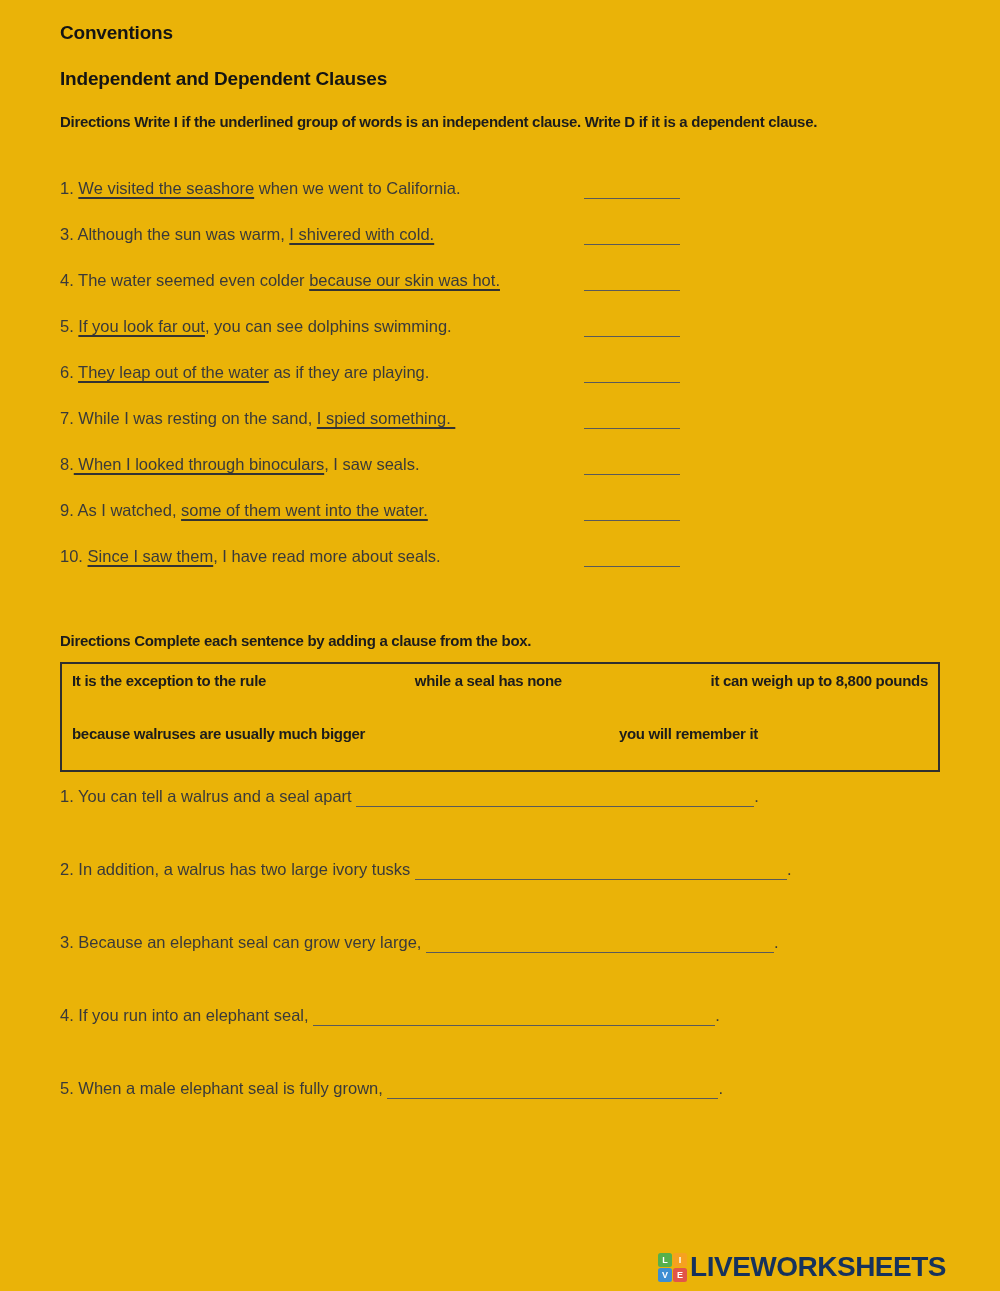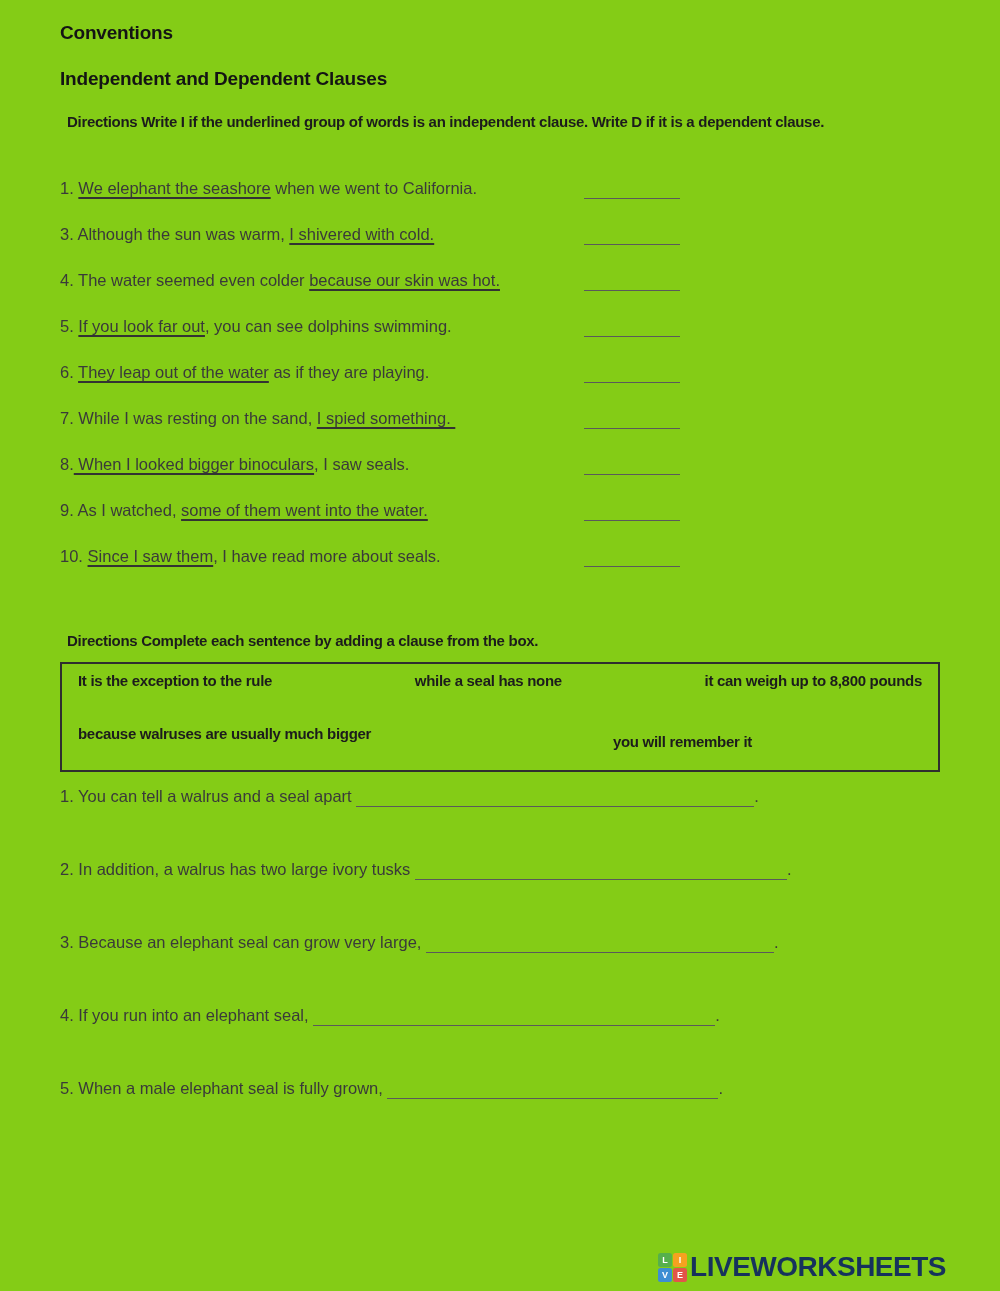--- a/index.html
+++ b/index.html
@@ -1,30 +1,30 @@
 <!DOCTYPE html>
 <html><head>
 <meta charset="utf-8">
 <style>
   html,body { margin:0; padding:0; background:#ffffff; }
   .page {
-    width:1000px; height:1291px; position:relative; background:#84cc16;
+    width:1000px; height:1291px; position:relative; background:#eab308;
     font-family:"Liberation Sans", sans-serif; color:#3a3a3a;
     box-sizing:border-box; padding:14px 60px 0 60px; overflow:hidden;
   }
   .title {
     font-size:19px; font-weight:bold; color:#141414; margin:8px 0 0 0;
     letter-spacing:-0.2px;
   }
   .subtitle {
     font-size:19px; font-weight:bold; color:#141414; margin:24px 0 0 0;
     letter-spacing:-0.2px;
   }
   .directions {
-    font-size:15px; font-weight:bold; color:#1c1c1c; margin:20px 0 0 7px;
+    font-size:15px; font-weight:bold; color:#1c1c1c; margin:20px 0 0 0;
     line-height:23px; max-width:860px; letter-spacing:-0.3px;
   }
   .directions2 { margin-top:50px; }
 
   
   .q-list { margin-top:32px; }
   .q-row {
     display:flex; align-items:baseline; width:620px; height:46px;
     line-height:46px; font-size:16.5px; color:#3a3a3a; white-space:pre;
   }
@@ -35,26 +35,26 @@
     text-decoration-color:#333;
   }
   .q-blank {
     margin-left:auto; width:96px; flex:0 0 96px;
     border-bottom:1.6px solid #5a5a5a; line-height:20px;
   }
 
   
   .word-box {
     margin-top:10px; width:880px; height:110px; box-sizing:border-box;
-    border:2px solid #2f2f2f; padding:8px 16px;
+    border:2px solid #2f2f2f; padding:8px 10px;
     font-size:15px; font-weight:bold; color:#1c1c1c; letter-spacing:-0.3px;
   }
   .box-row1 { display:flex; justify-content:space-between; }
   .box-row2 { display:flex; margin-top:36px; }
-  .box-row2 .clause-opt:last-child { margin-left:auto; margin-right:170px;margin-top:8px; }
+  .box-row2 .clause-opt:last-child { margin-left:auto; margin-right:170px; }
 
   
   .fill-list { margin-top:14px; }
   .f-row {
     display:flex; align-items:baseline; font-size:16.5px; color:#3a3a3a;
     white-space:pre; line-height:20px; margin-top:52px;
   }
   .f-row:first-child { margin-top:0; }
   .f-blank { border-bottom:1.6px solid #5a5a5a; }
   .fw1 { width:398px; } .fw2 { width:372px; } .fw3 { width:348px; }
@@ -82,27 +82,27 @@
 <body>
 
 <div class="page">
 
   <h1 class="title">Conventions</h1>
   <h2 class="subtitle">Independent and Dependent Clauses</h2>
 
   <p class="directions">Directions Write I if the underlined group of words is an independent clause. Write D if it is a dependent clause.</p>
 
   <div class="q-list" id="clause-list">
-      <div class="q-row"><span class="q-text"><span>1.</span><span> </span><span class="u">We elephant the seashore</span><span> when we went to California.</span></span><span class="q-blank">&nbsp;</span></div>
+      <div class="q-row"><span class="q-text"><span>1.</span><span> </span><span class="u">We visited the seashore</span><span> when we went to California.</span></span><span class="q-blank">&nbsp;</span></div>
       <div class="q-row"><span class="q-text"><span>3.</span><span> Although the sun was warm, </span><span class="u">I shivered with cold.</span></span><span class="q-blank">&nbsp;</span></div>
       <div class="q-row"><span class="q-text"><span>4.</span><span> The water seemed even colder </span><span class="u">because our skin was hot.</span></span><span class="q-blank">&nbsp;</span></div>
       <div class="q-row"><span class="q-text"><span>5.</span><span> </span><span class="u">If you look far out</span><span>, you can see dolphins swimming.</span></span><span class="q-blank">&nbsp;</span></div>
       <div class="q-row"><span class="q-text"><span>6.</span><span> </span><span class="u">They leap out of the water</span><span> as if they are playing.</span></span><span class="q-blank">&nbsp;</span></div>
       <div class="q-row"><span class="q-text"><span>7.</span><span> While I was resting on the sand, </span><span class="u">I spied something. </span></span><span class="q-blank">&nbsp;</span></div>
-      <div class="q-row"><span class="q-text"><span>8.</span><span class="u"> When I looked bigger binoculars</span><span>, I saw seals.</span></span><span class="q-blank">&nbsp;</span></div>
+      <div class="q-row"><span class="q-text"><span>8.</span><span class="u"> When I looked through binoculars</span><span>, I saw seals.</span></span><span class="q-blank">&nbsp;</span></div>
       <div class="q-row"><span class="q-text"><span>9.</span><span> As I watched, </span><span class="u">some of them went into the water.</span></span><span class="q-blank">&nbsp;</span></div>
       <div class="q-row"><span class="q-text"><span>10.</span><span> </span><span class="u">Since I saw them</span><span>, I have read more about seals.</span></span><span class="q-blank">&nbsp;</span></div>
     </div>
 
   <p class="directions directions2">Directions Complete each sentence by adding a clause from the box.</p>
 
   <div class="word-box">
     <div class="box-row1" id="box-row1">
         <span class="clause-opt">It is the exception to the rule</span>
         <span class="clause-opt">while a seal has none</span>

